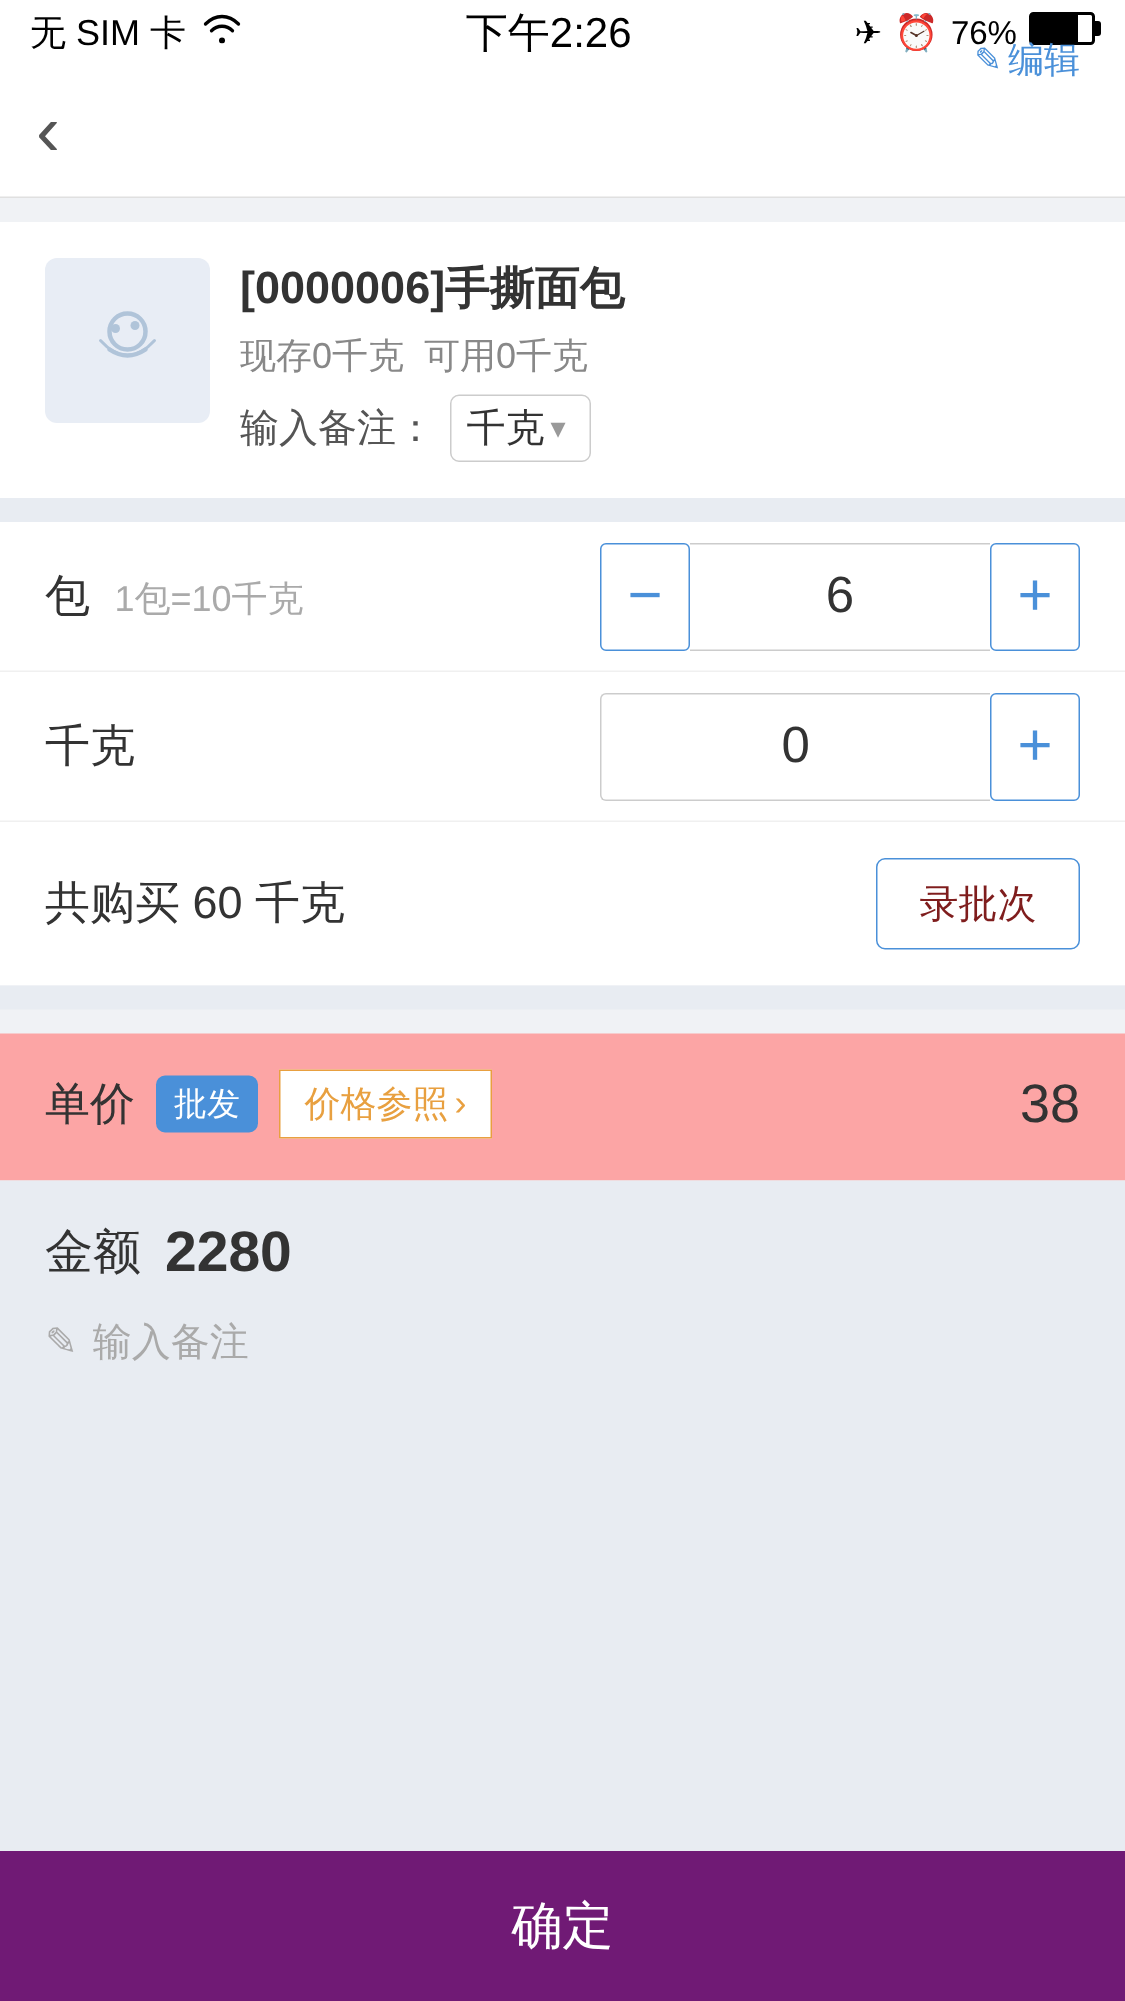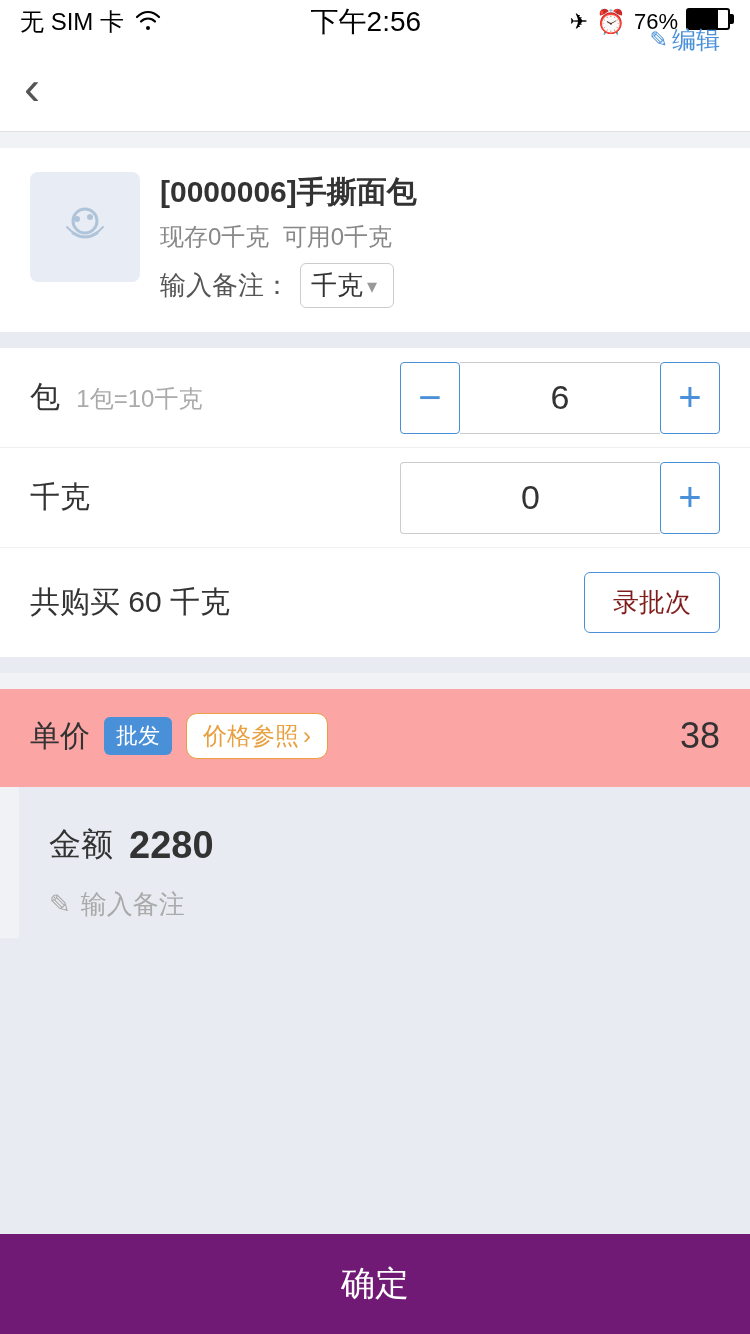--- a/index.html
+++ b/index.html
@@ -228,39 +228,38 @@
       background: #4a90d9;
       color: #fff;
       font-size: 22px;
       border-radius: 6px;
       padding: 4px 12px;
     }
     .price-ref-btn {
       border: 1px solid #e8a040;
       color: #e8a040;
       background: #fff;
-      border-radius: 11px;
+      border-radius: 0;
       padding: 6px 16px;
       font-size: 24px;
       display: flex;
       align-items: center;
       gap: 4px;
       cursor: pointer;
     }
     .price-value {
       font-size: 36px;
       color: #333;
       font-weight: 500;
     }
 
     
     .amount-section {
       background: #e8ecf2;
-      padding: 36px 30px 16px;
-      margin-left: 19px;
+      padding: 26px 30px 16px;
     }
     .amount-row {
       display: flex;
       align-items: center;
       gap: 16px;
       margin-bottom: 20px;
     }
     .amount-label {
       font-size: 32px;
       color: #333;
@@ -331,21 +330,21 @@
   <div class="status-left">
     <span>无 SIM 卡</span>
     <span>
       <svg width="28" height="20" viewBox="0 0 28 20">
         <path d="M14 16a2 2 0 1 1 0 4 2 2 0 0 1 0-4z" fill="#000"></path>
         <path d="M7 11.5C9 9.5 11.4 8.5 14 8.5s5 1 7 3" stroke="#000" stroke-width="2.2" fill="none" stroke-linecap="round"></path>
         <path d="M3 7C6.3 3.7 9.9 2 14 2s7.7 1.7 11 5" stroke="#000" stroke-width="2.2" fill="none" stroke-linecap="round"></path>
       </svg>
     </span>
   </div>
-  <div class="status-center">下午2:56</div>
+  <div class="status-center">下午2:26</div>
   <div class="status-right">
     <span style="font-size:22px;">✈</span>
     <span>⏰</span>
     <span style="font-size:22px;">76%</span>
     <span>
       <span class="battery-bar"></span>
     </span>
   </div>
 </div>
 

